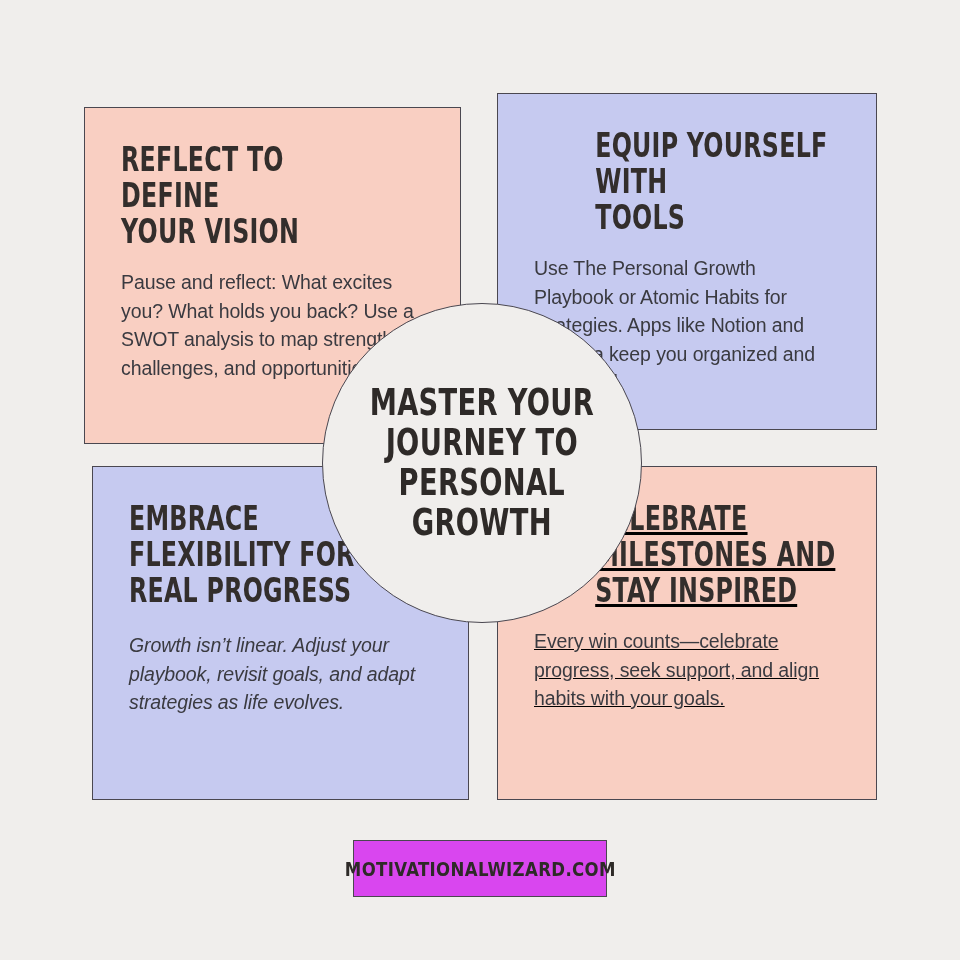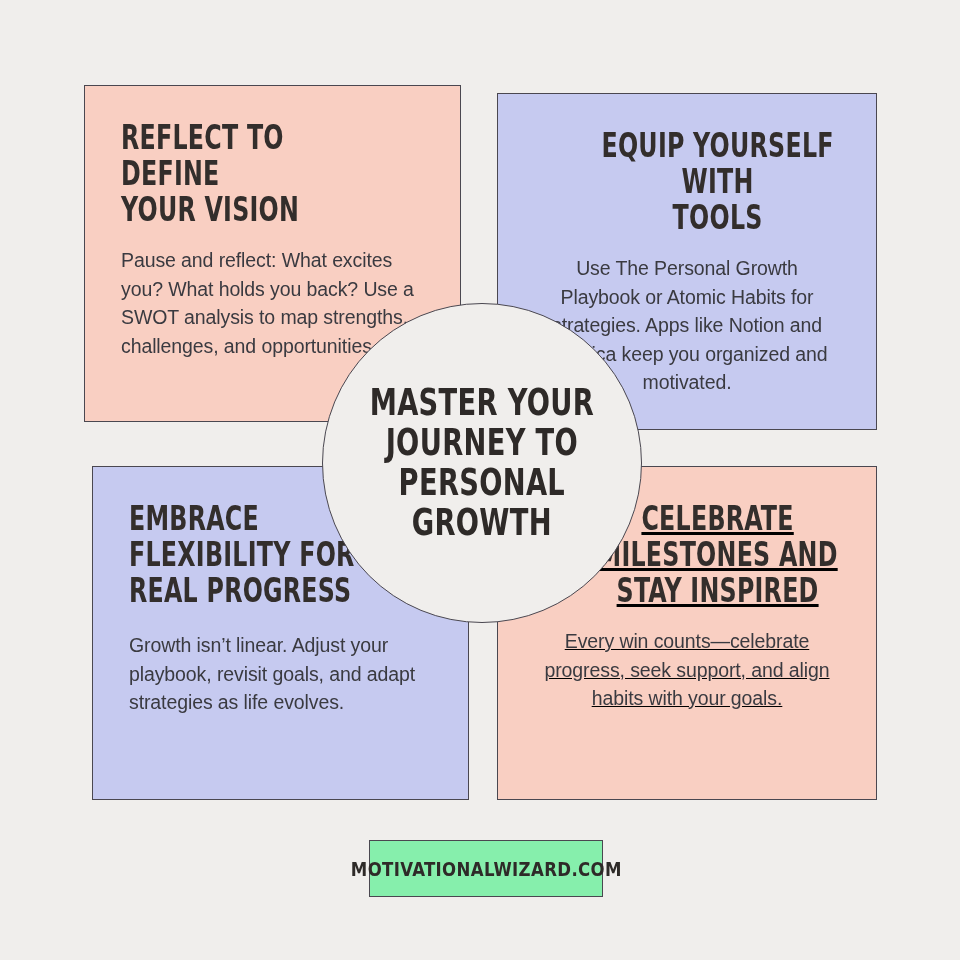--- a/index.html
+++ b/index.html
@@ -26,27 +26,27 @@
   .card {
     position: absolute;
     box-sizing: border-box;
     border: 1.5px solid #4a4750;
     padding: 34px 36px 30px 36px;
     overflow: hidden;
   }
   .card.pink   { background: #f9cfc2; }
   .card.purple { background: #c6caf0; }
 
-  .card-tl { left: 84px;  top: 85px;  width: 377px; height: 337px; }
+  .card-tl { left: 84px;  top: 107px;  width: 377px; height: 337px; }
   .card-tr { left: 497px; top: 93px;  width: 380px; height: 337px; }
   .card-bl { left: 92px;  top: 466px; width: 377px; height: 334px; }
   .card-br { left: 497px; top: 466px; width: 380px; height: 334px; text-decoration: underline; }
 
   .align-left  { text-align: left; }
-  .align-right { text-align: center; }
+  .align-right { text-align: left; }
 
   
   .card-title {
     font-family: "Liberation Sans Narrow", "DejaVu Sans Condensed", "Liberation Sans", sans-serif;
     font-weight: 700;
     font-size: 33px;
     line-height: 36px;
     letter-spacing: 0.3px;
     color: #332e2c;
     text-transform: uppercase;
@@ -62,21 +62,21 @@
     font-family: "Liberation Sans", sans-serif;
     font-weight: 400;
     font-size: 19.5px;
     line-height: 28.5px;
     letter-spacing: -0.1px;
     color: #3a3a40;
     margin: 0;
   }
   .card-tl .card-body { margin-top: 4px; }
   .card-tr .card-body { margin-top: 6px; }
-  .card-bl .card-body { margin-top: 22px; }
+  .card-bl .card-body { margin-top: 22px; font-style: italic; }
   .card-br .card-body { }
 
   
   #center-circle {
     position: absolute;
     left: 322px;
     top: 303px;
     width: 320px;
     height: 320px;
     box-sizing: border-box;
@@ -100,30 +100,29 @@
     white-space: pre-line;
     transform: scaleX(0.82);
     margin: 0;
   }
 
   
   #footer-badge {
     position: absolute;
     left: 353px;
     top: 840px;
-    width: 234px;
+    width: 254px;
     height: 57px;
     box-sizing: border-box;
-    background: #86efac;
+    background: #d946ef;
     border: 1.5px solid #4a4750;
     display: flex;
     align-items: center;
     justify-content: center;
     z-index: 6;
-    margin-left: 16px;
   }
   #footer-badge-text {
     font-family: "Liberation Sans Narrow", "DejaVu Sans Condensed", "Liberation Sans", sans-serif;
     font-weight: 700;
     font-size: 20px;
     letter-spacing: 0.4px;
     color: #2e2a28;
     text-transform: uppercase;
     transform: scaleX(0.92);
   }

